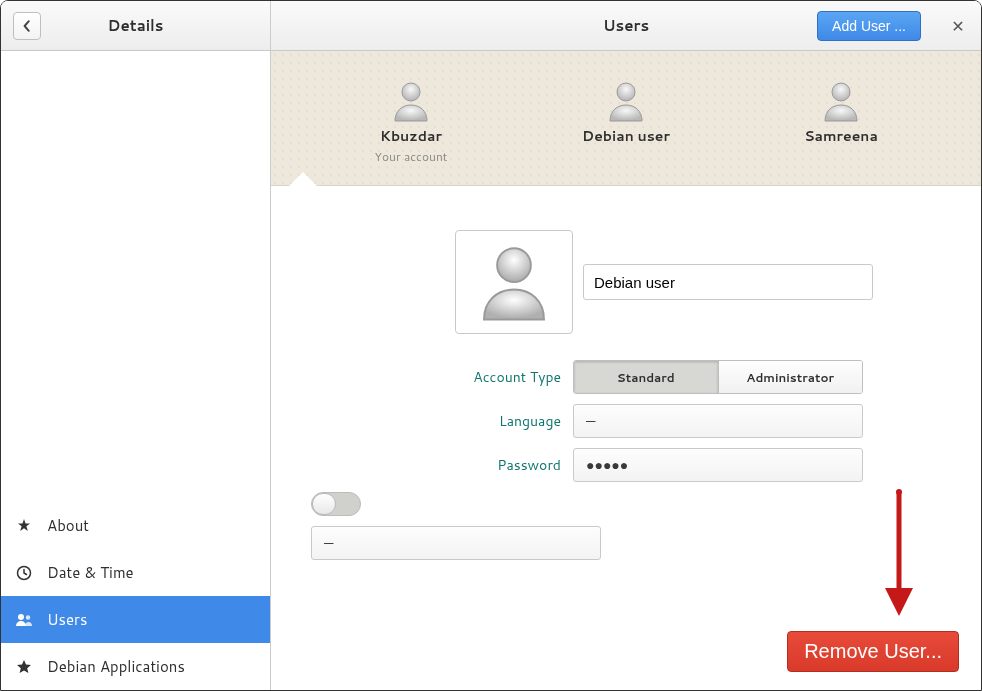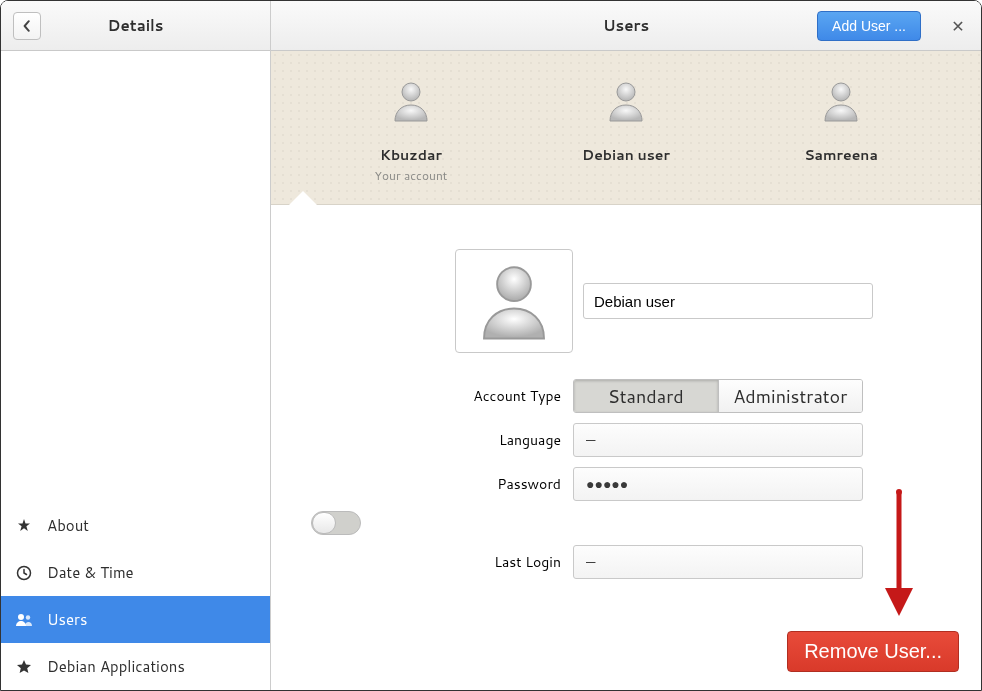--- a/index.html
+++ b/index.html
@@ -133,21 +133,21 @@
       display: flex;
       flex-direction: column;
       align-items: center;
       cursor: pointer;
       width: 120px;
     }
     .user-name {
       font-weight: bold;
       font-size: 14px;
       color: #2e2e2e;
-      margin-top: 20px;
+      margin-top: 1px;
     }
     .user-sub {
       font-size: 12px;
       color: #8a8a87;
       margin-top: 2px;
     }
     .strip-pointer {
       position: absolute;
       bottom: -1px;
       left: 18px;
@@ -189,43 +189,44 @@
 
     .form-rows { margin-top: 26px; }
     .form-row {
       display: flex;
       align-items: center;
       margin-bottom: 10px;
     }
     .form-label {
       width: 262px;
       text-align: right;
-      color: #000000;
+      color: #0f766e;
       font-size: 14px;
       padding-right: 12px;
     }
     .form-control {
       width: 290px;
     }
 
     .toggle-group {
       display: flex;
       border: 1px solid #bfbfbf;
       border-radius: 3px;
       overflow: hidden;
       height: 34px;
     }
     .toggle-btn {
       flex: 1;
       display: flex;
       align-items: center;
       justify-content: center;
-      font-size: 18px;
+      font-size: 12px;
       cursor: pointer;
       background: linear-gradient(#fefefe,#f1f1f1);
+      font-weight: bold;
     }
     .toggle-btn.active {
       background: #d7d7d3;
       box-shadow: inset 0 1px 3px rgba(0,0,0,.2);
     }
     .toggle-btn + .toggle-btn { border-left: 1px solid #bfbfbf; }
 
     .readonly-field {
       height: 34px;
       border: 1px solid #c9c9c9;
@@ -420,21 +421,20 @@
 
         <div class="form-row">
           <div class="form-control">
             <div class="switch">
               <div class="switch-knob"></div>
             </div>
           </div>
         </div>
 
         <div class="form-row">
-          <div class="form-label">Last Login</div>
           <div class="form-control">
             <div class="readonly-field">
               <span>—</span>
             </div>
           </div>
         </div>
       </div>
 
       <button class="btn-danger">Remove User...</button>
 

